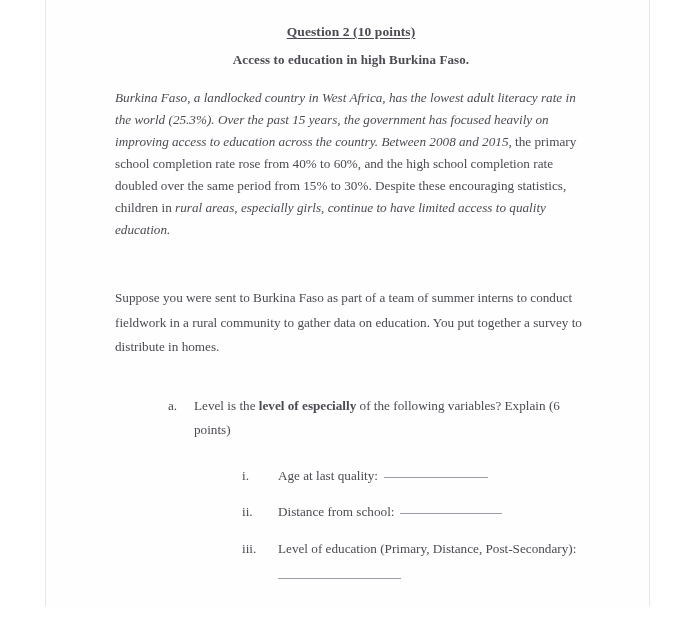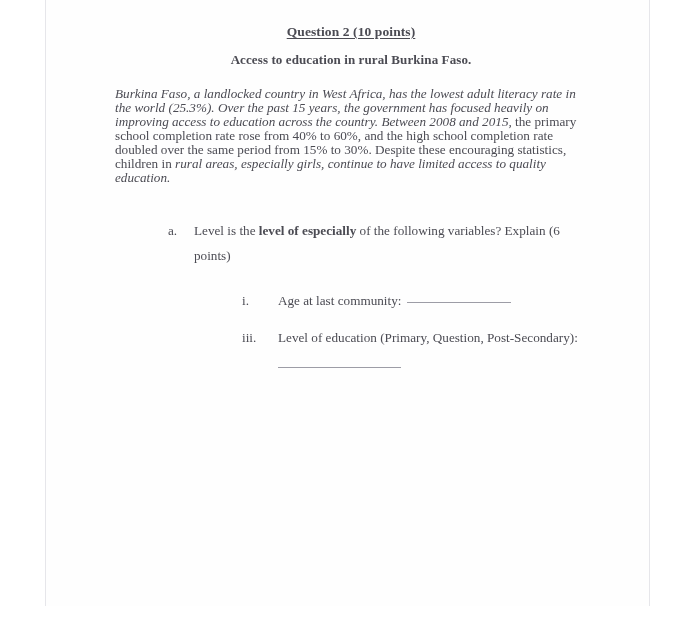--- a/index.html
+++ b/index.html
@@ -62,21 +62,21 @@
     text-align: center;
     font-weight: bold;
     font-size: 13px;
     margin-top: 12px;
     letter-spacing: .1px;
   }
 
   
   .para {
     font-size: 13.2px;
-    line-height: 14px;
+    line-height: 22px;
     text-align: left;
     margin: 0;
   }
   #intro-para { margin-top: 19px; }
   #setup-para { margin-top: 45px; line-height: 24.5px; }
 
   .it { font-style: italic; }
 
   
   .level-a {
@@ -130,42 +130,47 @@
 
 <div id="page-sheet"></div>
 
 <div id="content">
   <div class="doc-body">
 
     <div class="q-title">
       <span>Question 2 (10 points)</span>
     </div>
 
-    <div class="q-subtitle">Access to education in rural Burkina Faso.</div>
+    <div class="q-subtitle">Access to education in high Burkina Faso.</div>
 
     <p class="para" id="intro-para"><span class="it">Burkina Faso, a landlocked country in West Africa, has the lowest adult literacy rate in the world (25.3%). Over the past 15 years, the government has focused heavily on improving access to education across the country. Between 2008 and 2015, </span><span>the primary school completion rate rose from 40% to 60%, and the high school completion rate doubled over the same period from 15% to 30%. Despite these encouraging statistics, children in </span><span class="it">rural areas, especially girls, continue to have limited access to quality education.</span></p>
 
+    <p class="para" id="setup-para">Suppose you were sent to Burkina Faso as part of a team of summer interns to conduct fieldwork in a rural community to gather data on education. You put together a survey to distribute in homes.</p>
 
     <div class="level-a">
 
       <div class="item-a">
         <span class="marker">a.</span>
         <span>Level is the </span><span class="bold">level of especially</span><span> of the following variables? Explain (6 points)</span>
 
         <div class="level-i">
 
           <div class="item-i">
             <span class="marker">i.</span>
-            <span>Age at last community:</span><span class="blank-line blank-short"></span>
+            <span>Age at last quality:</span><span class="blank-line blank-short"></span>
           </div>
 
+          <div class="item-i">
+            <span class="marker">ii.</span>
+            <span>Distance from school:</span><span class="blank-line blank-mid"></span>
+          </div>
 
           <div class="item-i">
             <span class="marker">iii.</span>
-            <span>Level of education (Primary, Question, Post-Secondary):</span>
+            <span>Level of education (Primary, Distance, Post-Secondary):</span>
             <span class="blank-line blank-own"></span>
           </div>
 
         </div>
       </div>
 
     </div>
   </div>
 </div>
 

